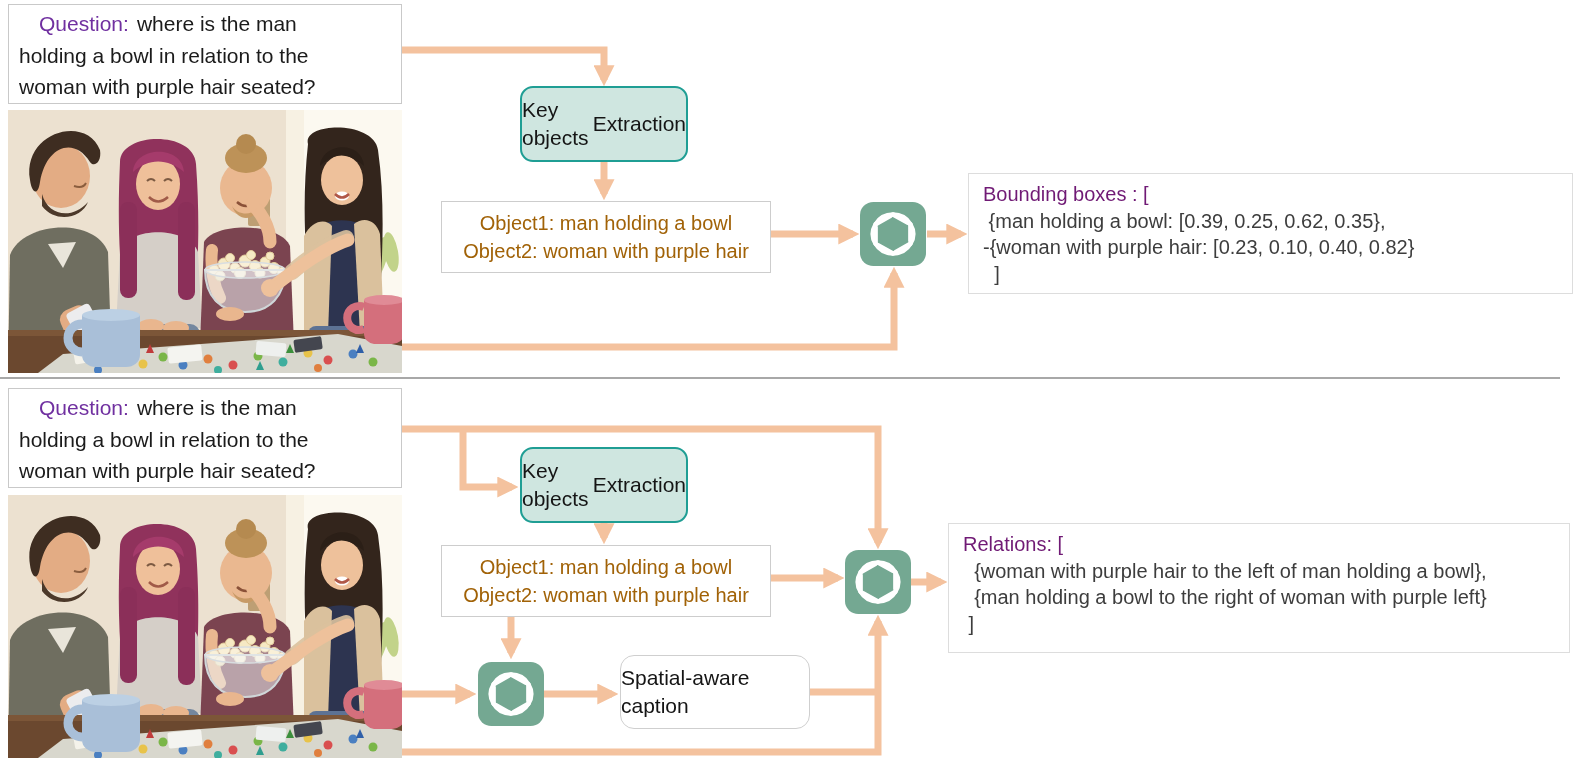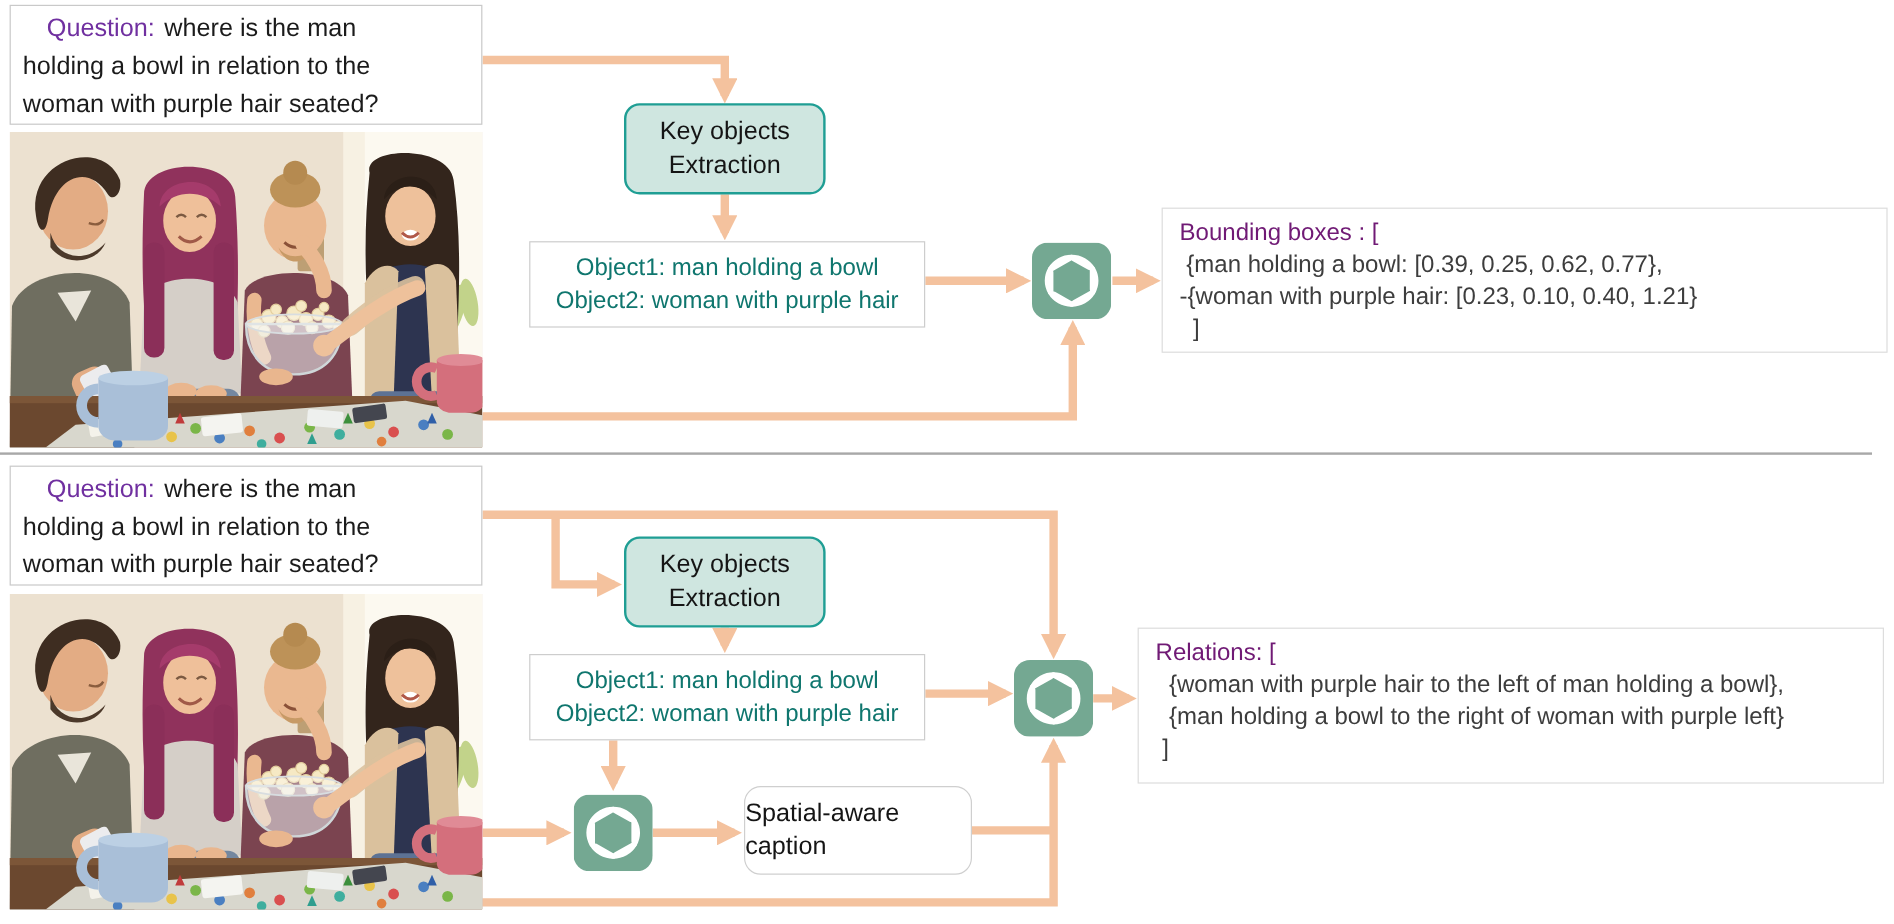--- a/index.html
+++ b/index.html
@@ -3,24 +3,24 @@
 <meta charset="utf-8">
 <style>
   html,body{margin:0;padding:0;background:#ffffff;}
   .canvas{position:relative;width:1578px;height:770px;background:#fff;overflow:hidden;
           font-family:"Liberation Sans","DejaVu Sans",sans-serif;}
   .arrows{position:absolute;left:0;top:0;z-index:1;}
   .box{position:absolute;z-index:2;box-sizing:border-box;}
   .qbox{border:1px solid #c9c9c9;background:#fff;padding:3px 10px;font-size:21px;line-height:1.5;color:#1b1b1b;}
   .qlabel{color:#7030A0;margin-right:8px;margin-left:20px;}
   .keybox{width:168px;height:76px;background:#cfe6e0;border:2px solid #1f9e94;border-radius:13px;
-          display:flex;flex-direction:column;align-items:center;justify-content:center;
+          display:flex;flex-direction:row;align-items:center;justify-content:center;
           font-size:21px;color:#151515;line-height:1.35;}
   .objbox{width:330px;background:#fff;border:1px solid #cdcdcd;text-align:center;
-          font-size:20px;color:#0f766e;line-height:1.4;padding:7px 0;}
+          font-size:20px;color:#a16207;line-height:1.4;padding:7px 0;}
   .outbox{background:#fff;border:1px solid #ddd;font-size:20px;color:#3d3d3d;
           padding:7px 14px;line-height:1.33;}
   .outlabel{color:#701a75;}
   .oline{white-space:pre-wrap;}
   .capbox{width:190px;height:74px;background:#fff;border:1px solid #cfcfcf;border-radius:14px;
           display:flex;flex-direction:column;align-items:flex-start;justify-content:center;
           font-size:21px;color:#151515;line-height:1.35;}
   .gpt{position:absolute;z-index:2;width:66px;height:64px;}
   .photo{position:absolute;z-index:2;width:394px;height:263px;}
   .divider{position:absolute;z-index:0;left:0;top:377px;width:1560px;height:2px;background:#a8a8a8;}
@@ -218,22 +218,22 @@
     <div>Object1: man holding a bowl</div>
     <div>Object2: woman with purple hair</div>
   </div>
 
   <svg class="gpt" style="left:860px;top:202px" viewBox="0 0 64 64" preserveAspectRatio="none">
     <use href="#gpt-sym" xlink:href="#gpt-sym"></use>
   </svg>
 
   <div class="box outbox" style="left:968px;top:173px;width:605px;height:121px">
     <div class="oline"><span class="outlabel">Bounding boxes : [</span><span></span></div>
-    <div class="oline"> {man holding a bowl: [0.39, 0.25, 0.62, 0.77},</div>
-    <div class="oline">-{woman with purple hair: [0.23, 0.10, 0.40, 1.21}</div>
+    <div class="oline"> {man holding a bowl: [0.39, 0.25, 0.62, 0.35},</div>
+    <div class="oline">-{woman with purple hair: [0.23, 0.10, 0.40, 0.82}</div>
     <div class="oline">  ]</div>
   </div>
 
   <div class="divider"></div>
 
   <div class="box qbox" style="left:8px;top:388px;width:394px;height:100px">
     <span class="qlabel">Question:</span><span>where is the man</span>
     <div>holding  a bowl in relation to the</div>
     <div>woman with purple hair seated?</div>
   </div>

